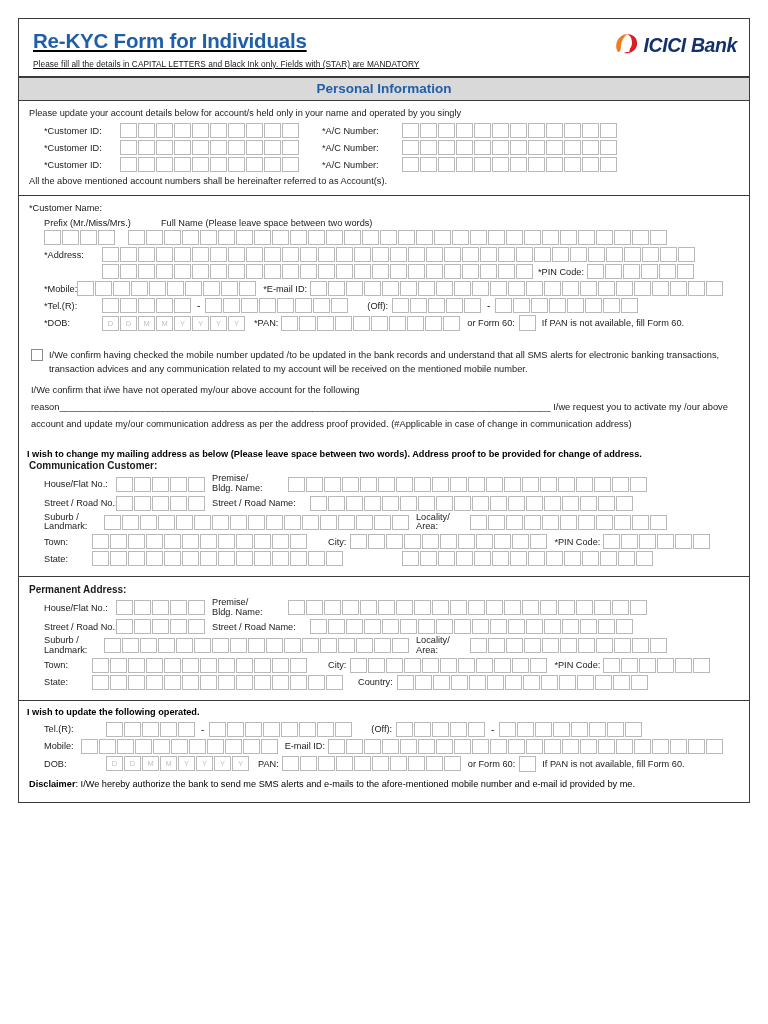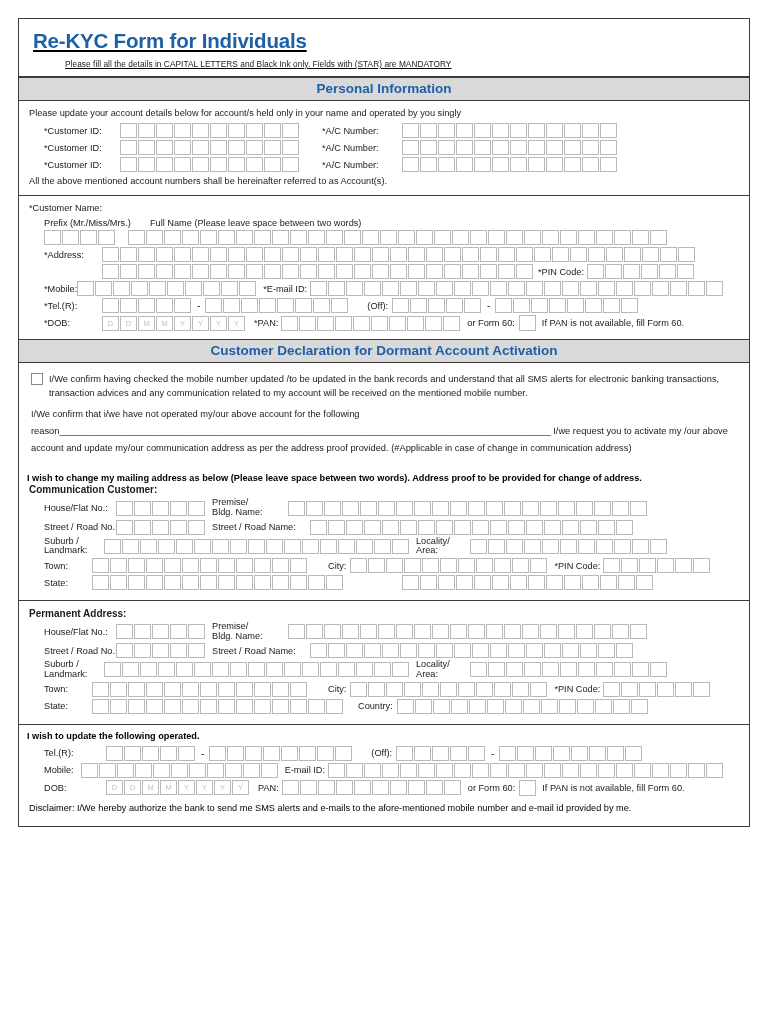--- a/index.html
+++ b/index.html
@@ -34,21 +34,20 @@
     color: #1f5fa8;
     font-size: 20.5px;
     font-weight: bold;
     letter-spacing: -0.2px;
     margin: 2px 0 6px 0;
   }
   .form-subtitle {
     font-size: 8.3px;
     color: #1a1a1a;
     letter-spacing: 0.05px;
-    margin-left: 32px;
   }
   .logo {
     position: absolute;
     right: 12px;
     top: 12px;
     display: flex;
     align-items: center;
     gap: 3px;
   }
   .logo-mark { display:block; }
@@ -106,32 +105,43 @@
     margin-top: 1px;
   }
   .decl-para { margin-top: 5px; line-height: 1.85; }
 
   
   .addr-title { font-size: 10px; font-weight: bold; color: #1a1a1a; margin: 1px 0 3px 2px; }
   .addr-sec { padding: 6px 8px 8px 8px; }
   .lbl-w1 { width: 72px; }
   .two-line { font-size: 9.2px; line-height: 1.05; }
   .disclaimer { font-size: 9.2px; padding: 4px 2px 3px 2px; line-height: 1.4; }
-  .disclaimer b { font-weight: normal; }
+  .disclaimer b { font-weight: bold; }
   .small-note { font-size: 9.2px; font-weight: bold; }
 </style>
 </head>
 <body>
 
 <div id="page">
   <div class="form-frame">
 
     <div class="title-block">
       <div class="form-title">Re-KYC Form for Individuals</div>
       <div class="form-subtitle">Please fill all the details in CAPITAL LETTERS and Black Ink only. Fields with (STAR) are MANDATORY</div>
+      <div class="logo">
+        <span class="logo-mark">
+          <svg width="26" height="26" viewBox="0 0 26 26">
+            <path d="M4 21 C0 15, 3 4, 13 3 C9 7, 7 11, 7 15 C7 19, 6 21, 4 21 Z" fill="#f07c1e"></path>
+            <path d="M13 3 C20 3, 24 8, 23 14 C22 20, 16 23, 10 22 C15 20, 18 16, 18 12 C18 7, 16 4, 13 3 Z" fill="#d81f26"></path>
+            <circle cx="14.5" cy="9" r="2.6" fill="#ffffff"></circle>
+            <path d="M12.2 13 h4.3 l-1.2 8 h-4.3 Z" fill="#ffffff"></path>
+          </svg>
+        </span>
+        <span class="logo-text">ICICI Bank</span>
+      </div>
     </div>
 
     <div class="section-bar">Personal Information</div>
 
     <div class="sec-body">
       <div class="note">Please update your account details below for account/s held only in your name and operated by you singly</div>
       <div id="cust-rows">
           <div class="boxrow">
             <span class="lbl" style="width:76px">*Customer ID:</span>
             <span class="boxes">
@@ -224,21 +234,21 @@
           </div>
         </div>
       <div class="note">All the above mentioned account numbers shall be hereinafter referred to as Account(s).</div>
     </div>
 
     <div class="divider-line"></div>
 
     <div class="sec-body">
       <div class="note">*Customer Name:</div>
       <div class="boxrow">
-        <span class="lbl" style="width:106px">Prefix (Mr./Miss/Mrs.)</span>
+        <span class="lbl" style="width:117px">Prefix (Mr./Miss/Mrs.)</span>
         <span class="lbl">Full Name (Please leave space between two words)</span>
       </div>
       <div class="boxrow">
         <span class="boxes" id="prefix-boxes">
             <span class="bx"></span>
             <span class="bx"></span>
             <span class="bx"></span>
             <span class="bx"></span>
           </span>
         <span style="width:12px" class="sp"></span>
@@ -456,21 +466,20 @@
             <span class="bx"></span>
             <span class="bx"></span>
             <span class="bx"></span>
           </span>
         <span class="lbl" style="margin:0 4px 0 6px">or Form 60:</span>
         <span class="bx" style="height:16px"></span>
         <span class="lbl" style="margin-left:5px">If PAN is not available, fill Form 60.</span>
       </div>
     </div>
 
-    <div class="section-bar">Customer Declaration for Dormant Account Activation</div>
 
     <div class="decl-wrap">
       <div class="decl-check">
         <span class="chk"></span>
         <span>I/We confirm having checked the mobile number updated /to be updated in the bank records and understand that all SMS alerts for electronic banking transactions, transaction advices  and any communication related to my account  will be received on the mentioned mobile number.</span>
       </div>
       <div class="decl-para">
         <span>I/We confirm that i/we have not operated my/our above account for the following reason</span><span>________________________________________</span><span>_______________________________________________________</span><span> I/we request you to activate my /our above account and update my/our communication address as per the address proof provided. (#Applicable in case of change in communication address)</span>
       </div>
     </div>

